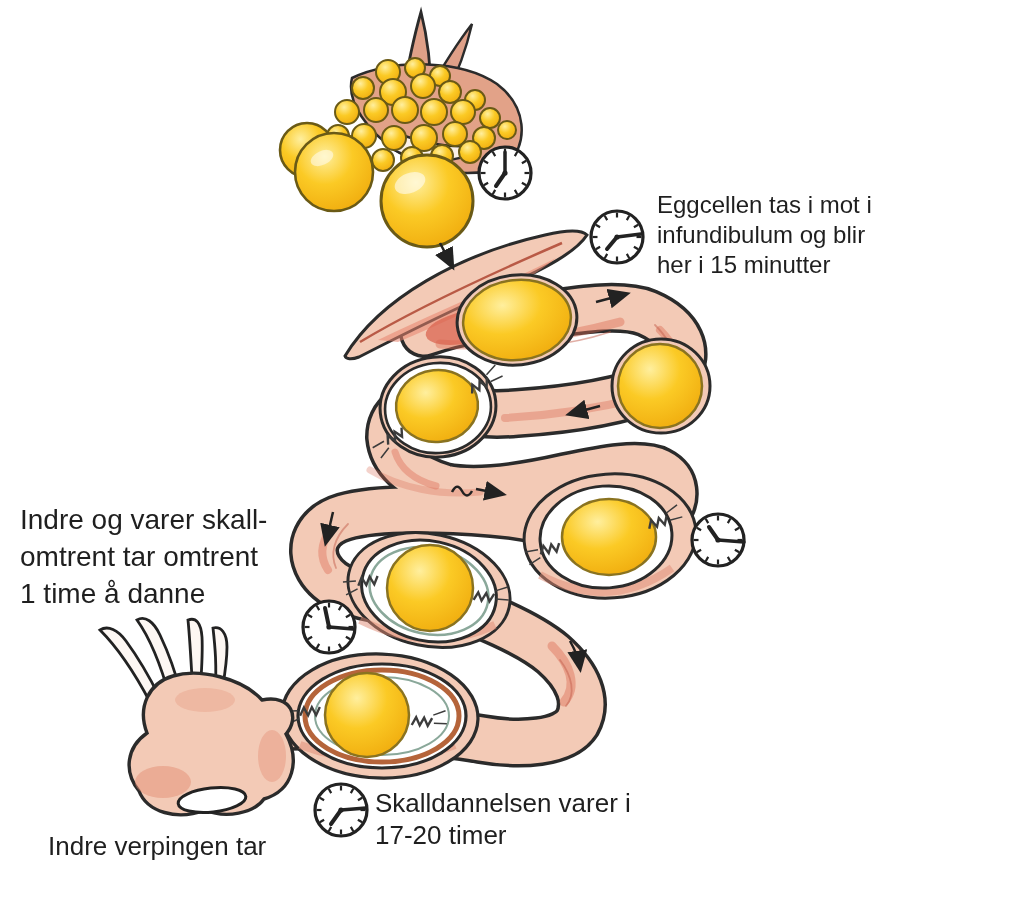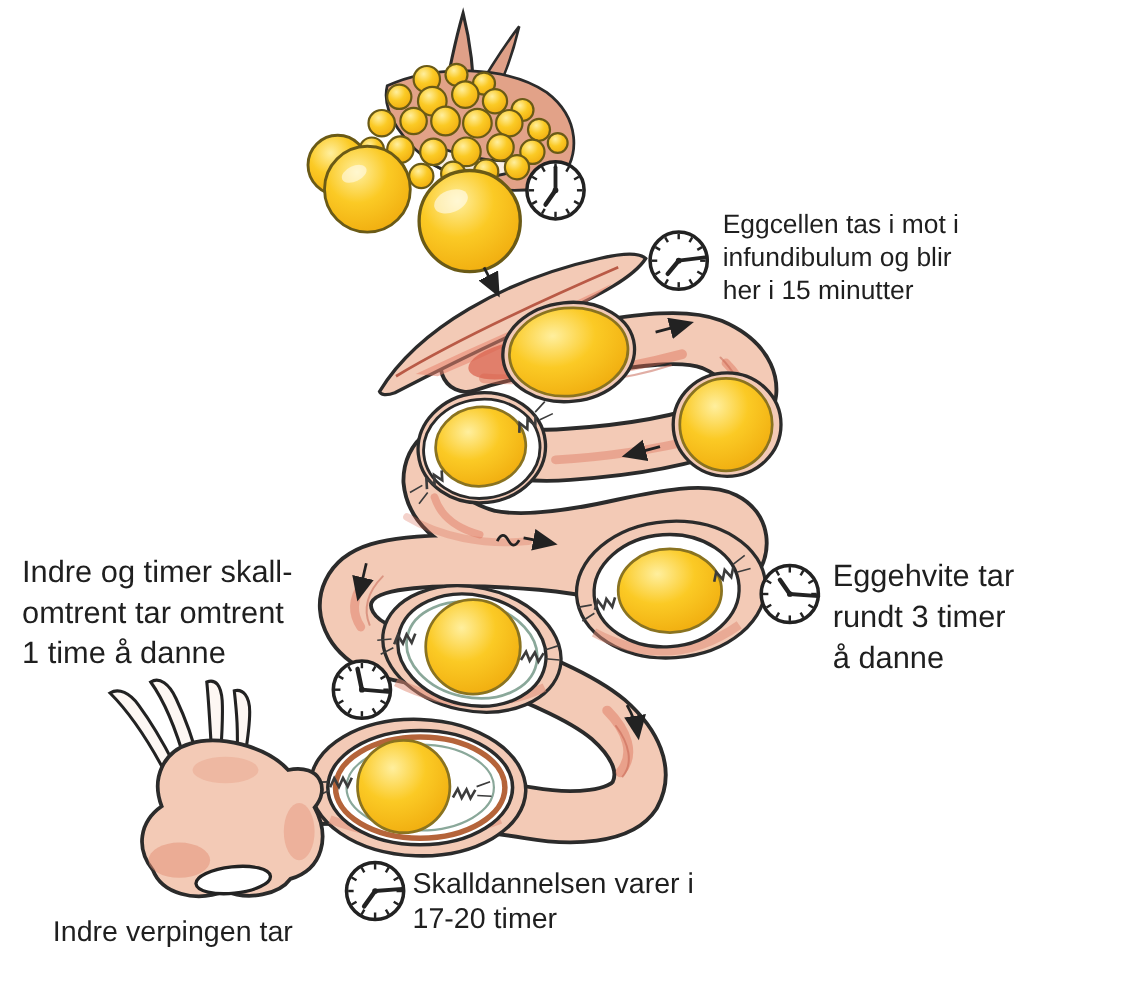--- a/index.html
+++ b/index.html
@@ -254,27 +254,22 @@
           <path d="M0,0 L25,-2" stroke-width="3.5"></path>
         </g>
   </g>
 </svg>
 
   <div class="label lbl-infundibulum">
     <div>Eggcellen tas i mot i</div>
     <div>infundibulum og blir</div>
     <div>her i 15 minutter</div>
   </div>
-  <div class="label lbl-albumen">
-    <div>Eggehvite tar</div>
-    <div>rundt 3 timer</div>
-    <div>å danne</div>
-  </div>
   <div class="label lbl-membrane">
-    <div>Indre og timer skall-</div>
+    <div>Indre og varer skall-</div>
     <div>omtrent tar omtrent</div>
     <div>1 time å danne</div>
   </div>
   <div class="label lbl-shell">
     <div>Skalldannelsen varer i</div>
     <div>17-20 timer</div>
   </div>
   <div class="label lbl-laying">
     <div>Indre verpingen tar</div>
   </div>

